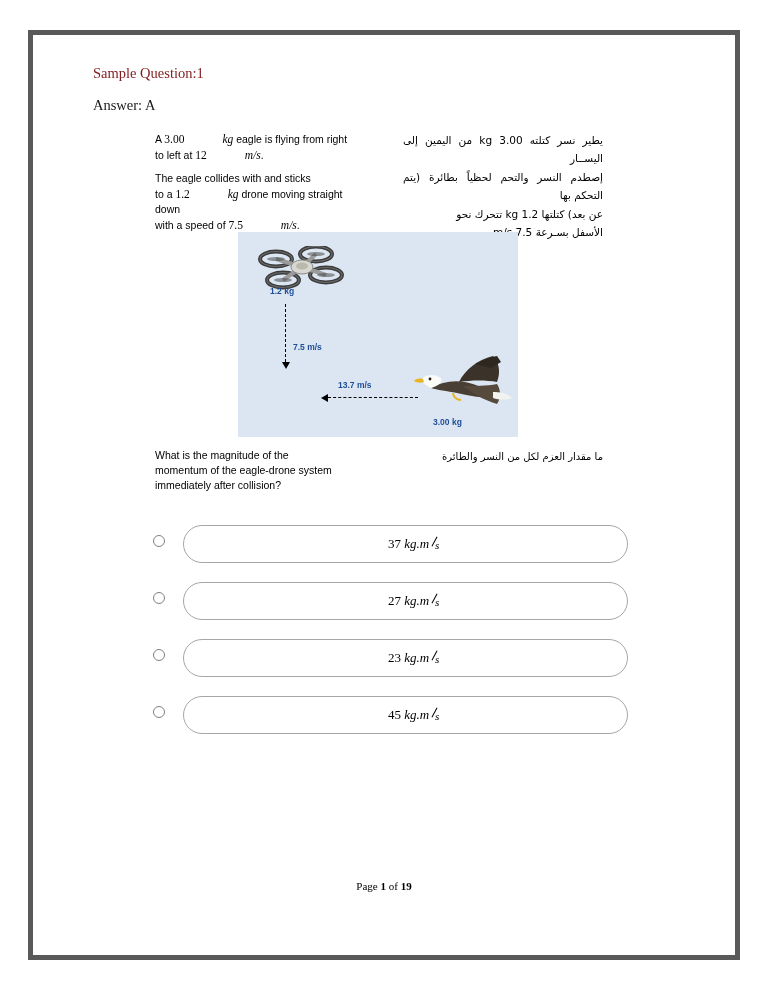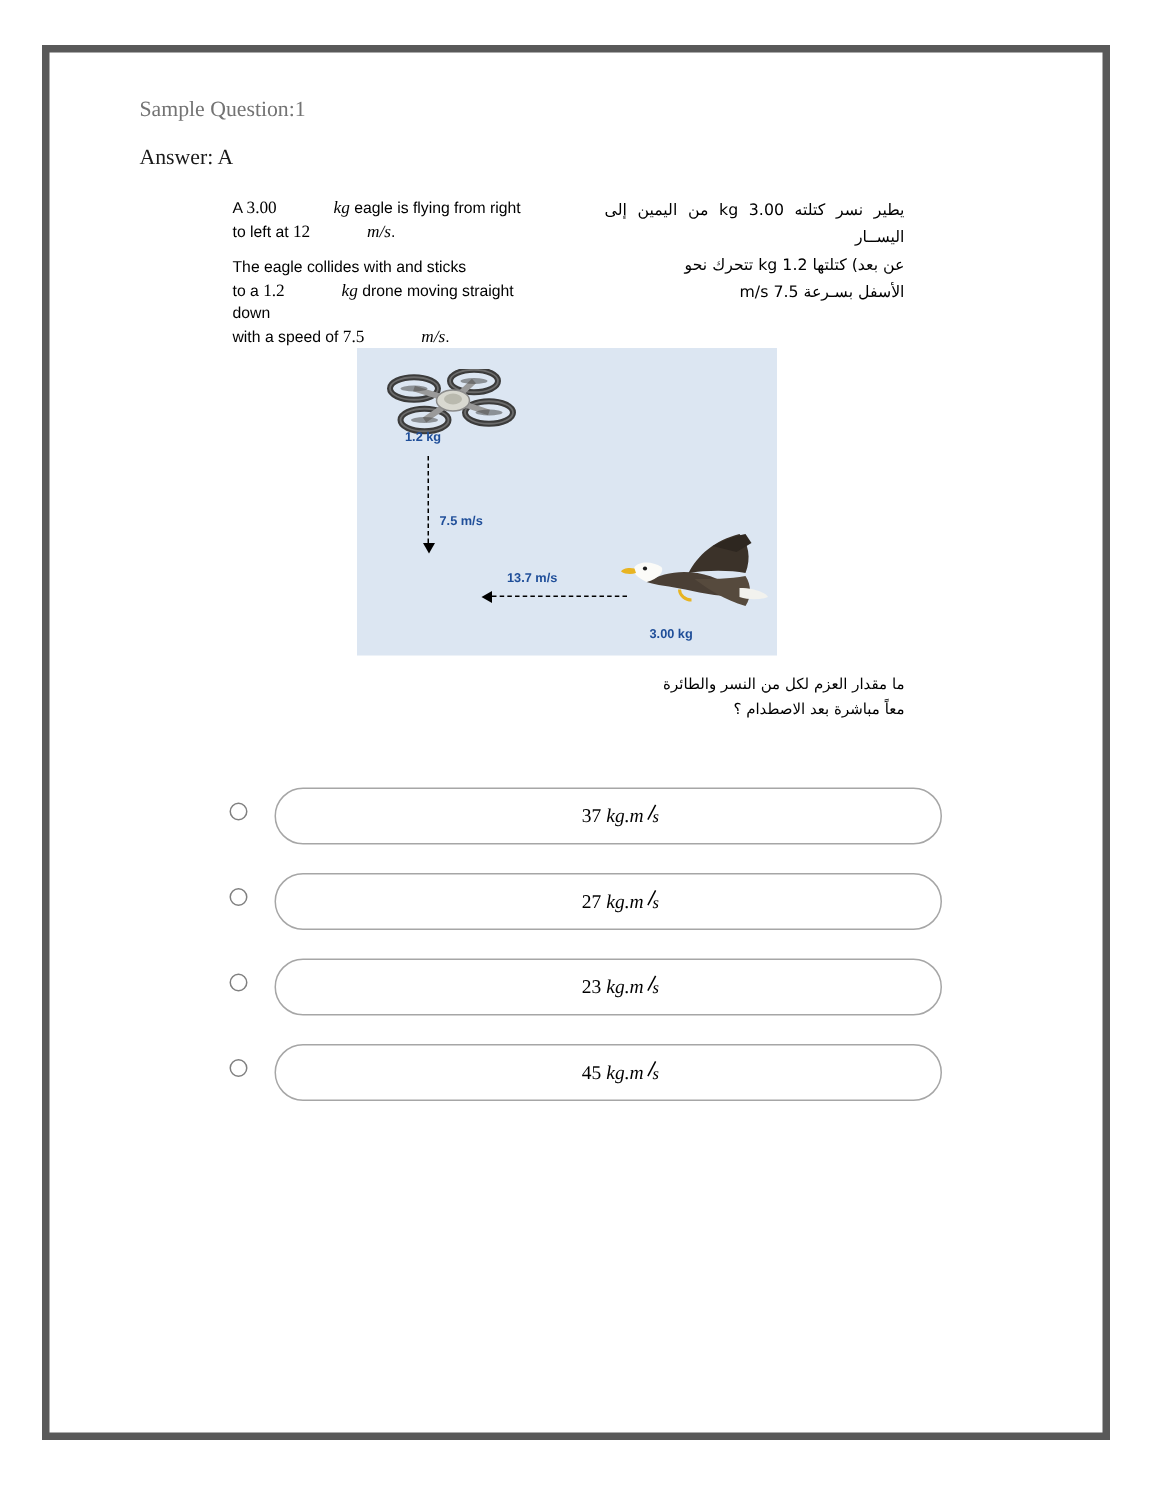--- a/index.html
+++ b/index.html
@@ -26,21 +26,21 @@
   .page-inner {
     position: relative;
     width: 100%;
     height: 100%;
   }
   .sample-q {
     position: absolute;
     left: 60px;
     top: 30px;
     font-size: 14.5px;
-    color: #737373;
+    color: #7f1d1d;
     font-family: "Liberation Serif", serif;
     white-space: nowrap;
   }
   .answer-line {
     position: absolute;
     left: 60px;
     top: 62px;
     font-size: 14.5px;
     color: #1a1a1a;
     font-family: "Liberation Serif", serif;
@@ -292,20 +292,21 @@
         <span class="mathit">kg</span>
         <span>drone moving straight down</span><br>
         <span>with a speed of</span>
         <span class="mathnum">7.5</span>
         <span class="mathit">m/s</span><span>.</span>
       </p>
     </div>
 
     <div class="ar-block">
       <p>يطير نسر كتلته 3.00 kg من اليمين إلى اليســار</p>
+      <p>إصطدم النسر والتحم لحظياً بطائرة (يتم التحكم بها</p>
       <p>عن بعد) كتلتها 1.2 kg تتحرك نحو</p>
       <p>الأسفل بسـرعة 7.5 m/s</p>
     </div>
 
     <div class="figure">
 
       <div class="drone-wrap">
         <svg width="115" height="48" viewBox="0 0 115 48" xmlns="http://www.w3.org/2000/svg">
 
           <g stroke="#3b3b3b" fill="none">
@@ -357,23 +358,27 @@
           <path d="M10 27 C6 26, 2 27, 1 29 C4 31, 8 31, 11 30 Z" fill="#e8b422"></path>
           <circle cx="17" cy="27" r="1.4" fill="#1c1c1c"></circle>
 
           <path d="M40 41 C40 45, 44 48, 48 48" stroke="#e8b422" stroke-width="2" fill="none"></path>
         </svg>
       </div>
 
       <div class="fig-label lbl-300">3.00 kg</div>
     </div>
 
+    <div class="en-question">
+      <span>What is the magnitude of the</span><br>
+      <span>momentum of the eagle-drone system</span><br>
+      <span>immediately after collision?</span>
+    </div>
     <div class="ar-question">
       <div>ما مقدار العزم لكل من النسر والطائرة</div>
-      <div>معاً مباشرة بعد الاصطدام ؟</div>
     </div>
 
     <div class="options">
 
       <div class="option-row">
         <div class="radio"></div>
         <div class="opt-box">
           <span class="opt-text">
             <span class="opt-num">37</span>
             <span class="opt-unit">kg.m</span><span class="frac"><span class="bar"></span><span class="den">s</span></span>
@@ -406,15 +411,21 @@
         <div class="opt-box">
           <span class="opt-text">
             <span class="opt-num">45</span>
             <span class="opt-unit">kg.m</span><span class="frac"><span class="bar"></span><span class="den">s</span></span>
           </span>
         </div>
       </div>
 
     </div>
 
+    <div class="footer">
+      <span>Page</span>
+      <b>1</b>
+      <span>of</span>
+      <b>19</b>
+    </div>
 
   </div>
 </div>
 
 </body></html>

